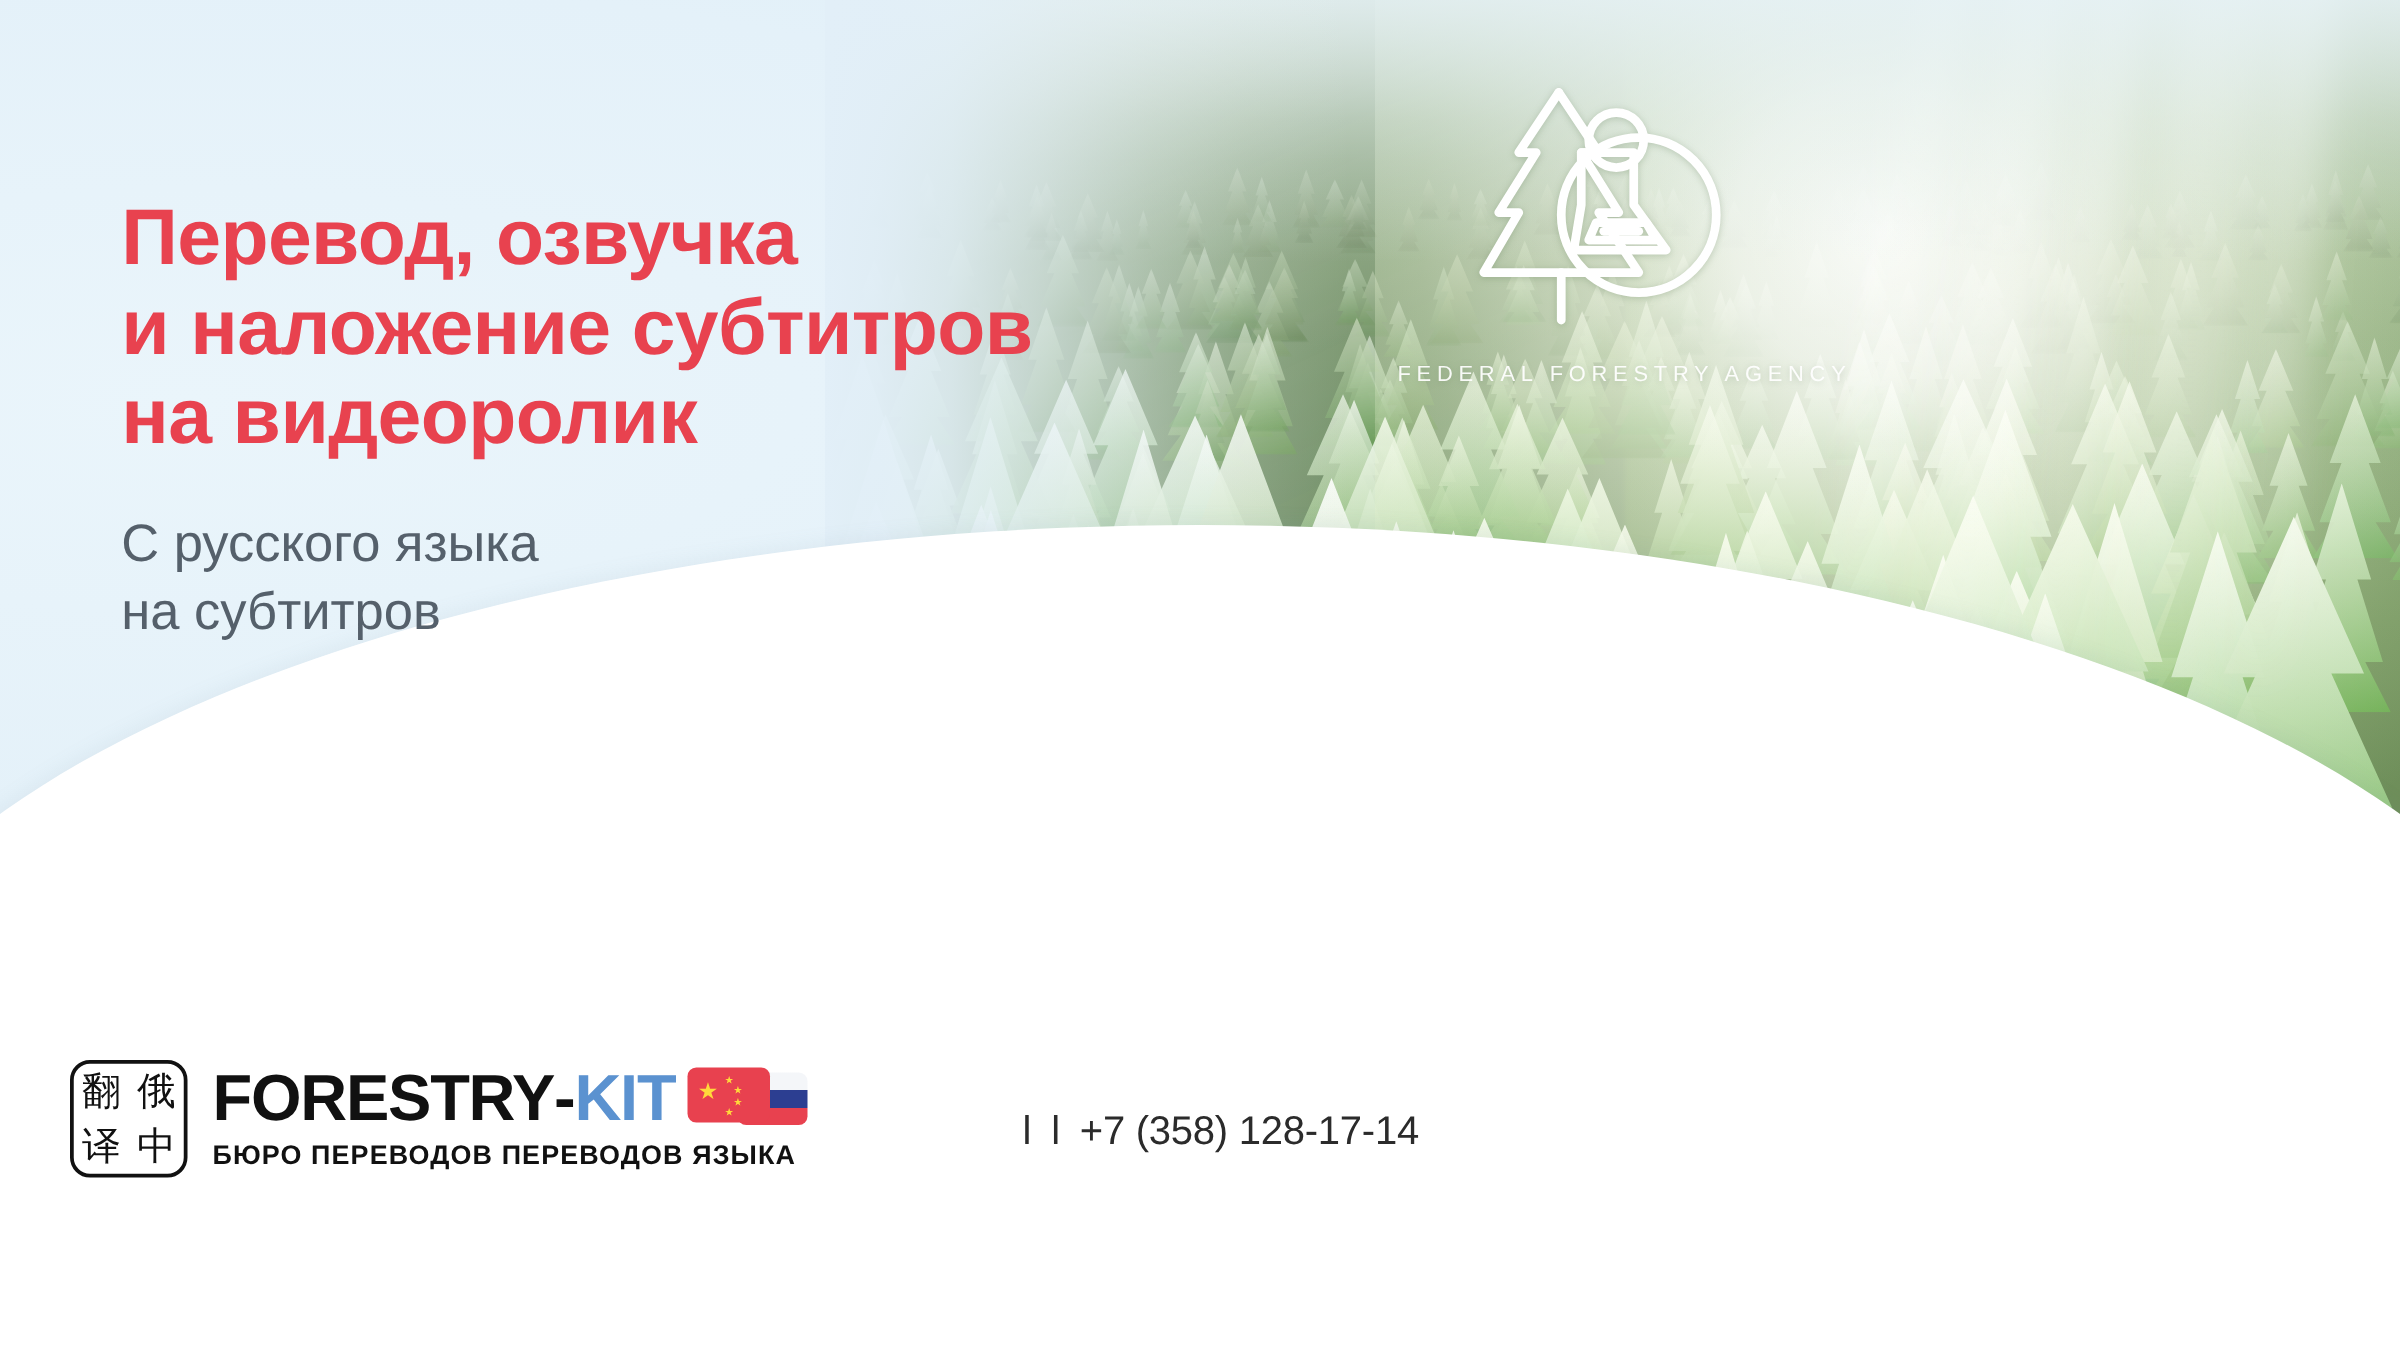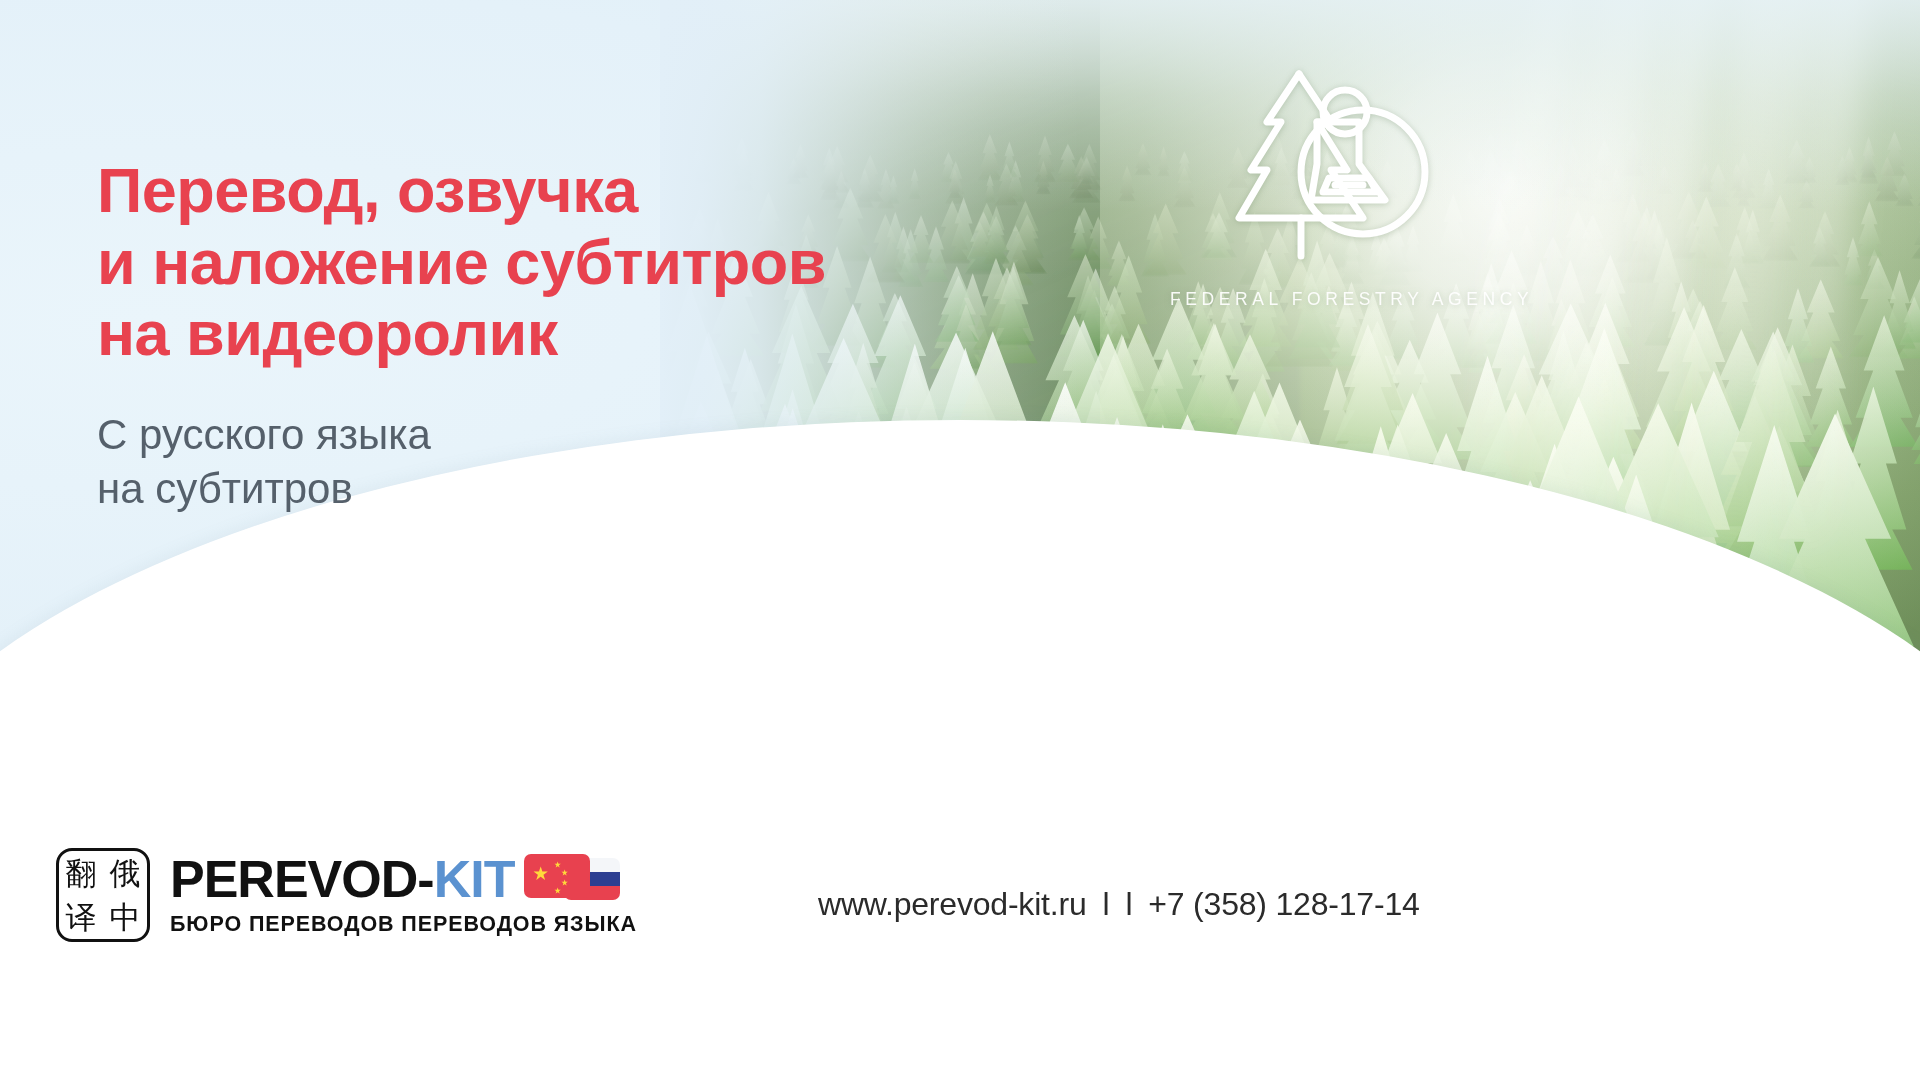--- a/index.html
+++ b/index.html
@@ -139,21 +139,21 @@
     font-weight:400;
     font-size:42px;
     line-height:1.30;
     color:#55606b;
     white-space:pre-line;
   }
 
   
   .rlf{
     position:absolute;
-    left:1170px; top:60px;
+    left:1118px; top:60px;
     width:330px;
     z-index:5;
     text-align:center;
     color:#ffffff;
     filter:drop-shadow(0 1px 3px rgba(90,120,80,.30));
   }
   .rlf-mark{
     width:200px; height:215px;
     margin:0 auto 14px;
     display:block;
@@ -674,40 +674,39 @@
     <div class="brand">
       <div class="cn-box">
         <span>翻</span>
         <span>俄</span>
         <span>译</span>
         <span>中</span>
       </div>
 
       <div class="brand-text">
         <div class="wordmark">
-          <span>PEREVOD</span>
+          <span>FORESTRY</span>
           <span>-</span>
           <span class="kit">KIT</span>
 
           <span class="flags">
             <span class="flag-ru"></span>
             <span class="flag-cn">
               <span class="big-star">★</span>
               <span class="sm" style="left:30px; top:7px;">★</span>
               <span class="sm" style="left:37px; top:15px;">★</span>
               <span class="sm" style="left:37px; top:25px;">★</span>
               <span class="sm" style="left:30px; top:33px;">★</span>
             </span>
           </span>
         </div>
         <div class="tagline">БЮРО ПЕРЕВОДОВ ПЕРЕВОДОВ ЯЗЫКА</div>
       </div>
     </div>
 
     <div class="contacts">
-      <span>www.perevod-kit.ru</span>
       <span class="sep">l</span>
       <span class="sep">l</span>
       <span>+7 (358) 128-17-14</span>
     </div>
 
   </div>
 </div>
 
 </body></html>

